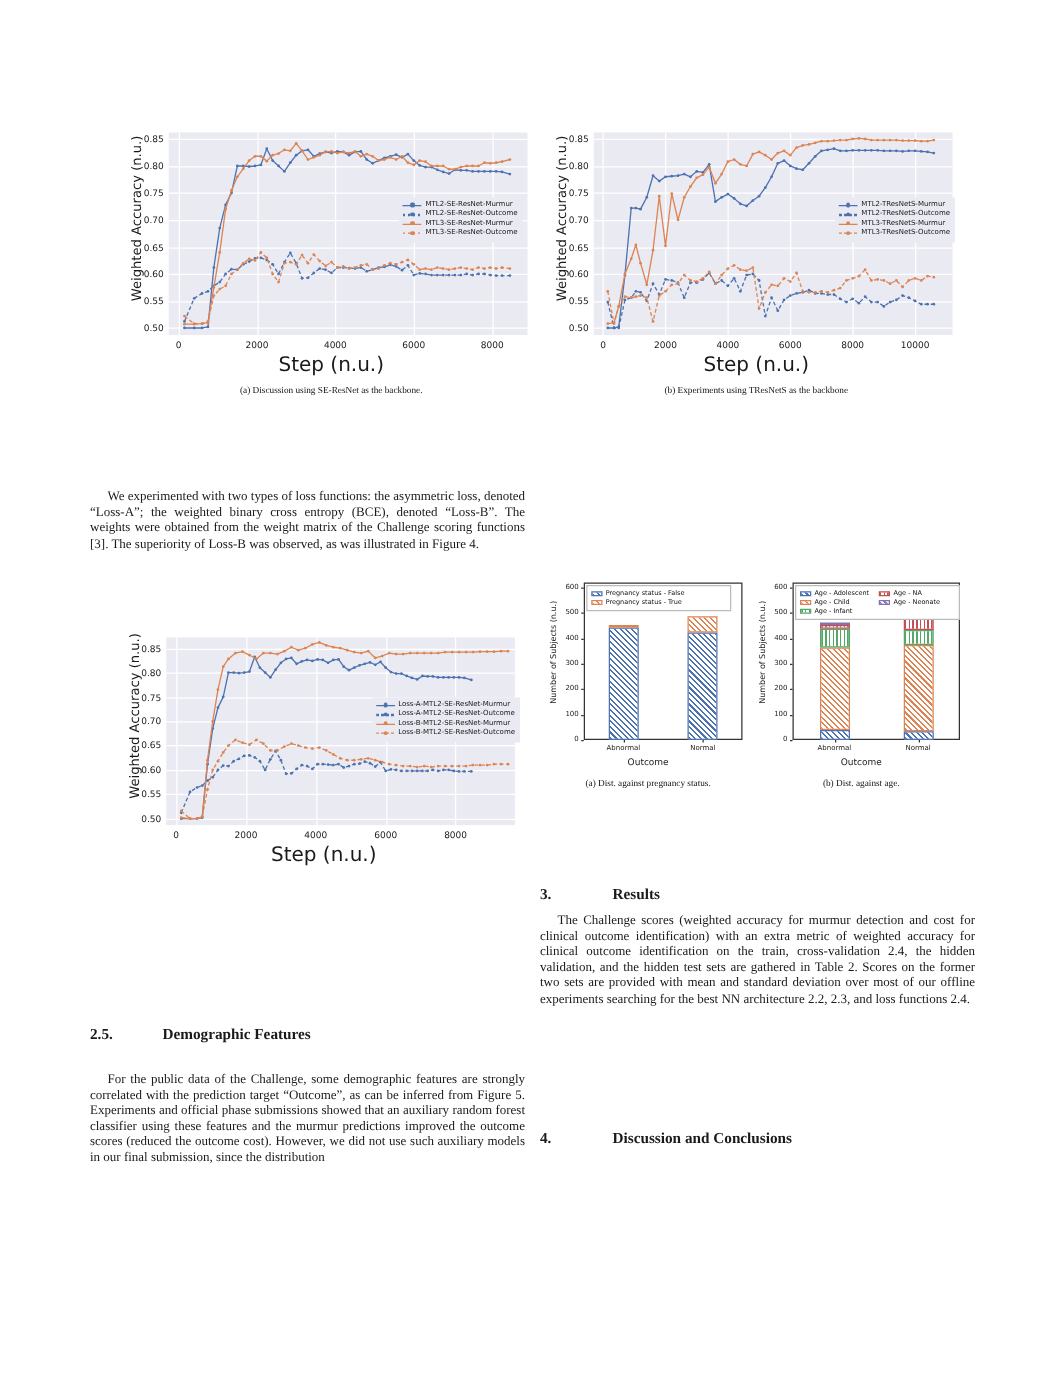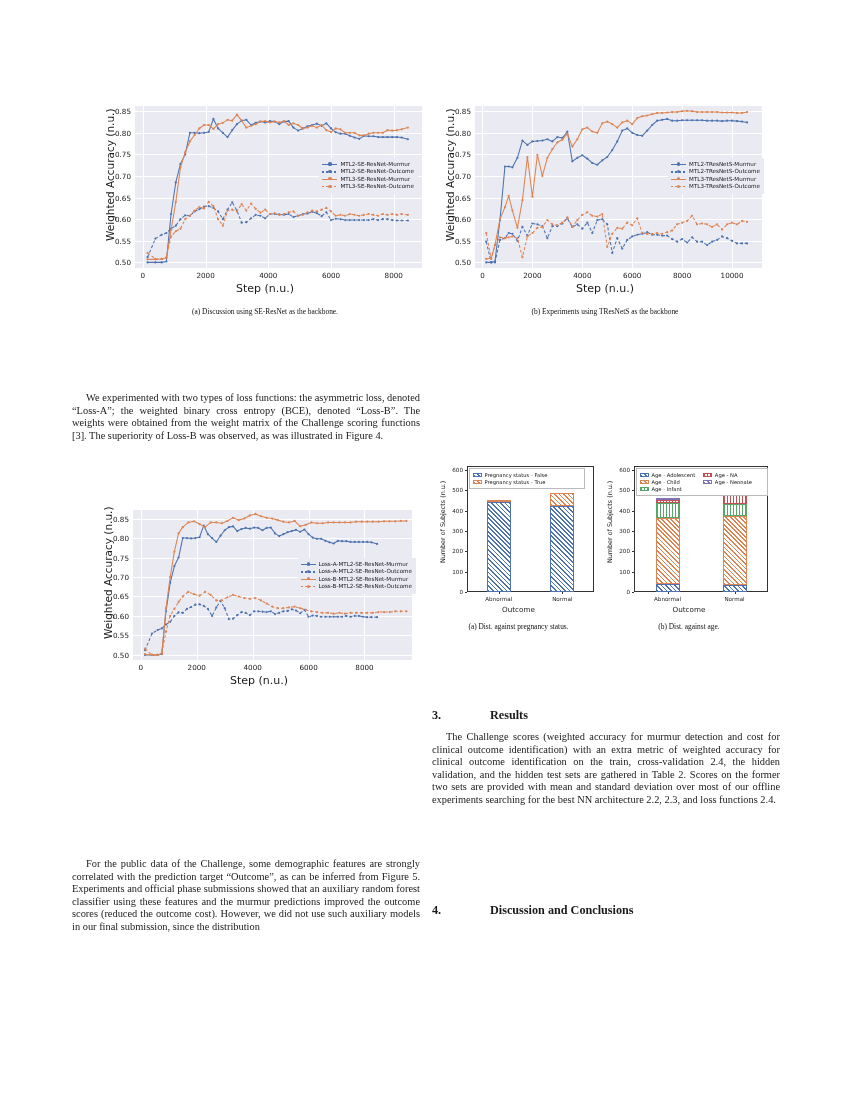--- a/index.html
+++ b/index.html
@@ -59,21 +59,21 @@
   .lc .gridv, .lc .gridh { position:absolute; background:#ffffff; }
   .lc .gridv { width:1px; top:0; bottom:0; }
   .lc .gridh { height:1px; left:0; right:0; }
   .lc svg { position:absolute; overflow:visible; }
   .lc .xtick, .lc .ytick {
     position:absolute; font-size:7.2px; color:#1a1a1a; white-space:nowrap;
   }
   .lc .xtick { transform: translateX(-50%); }
   .lc .ytick { transform: translateY(-50%); text-align:right; }
   .lc .xlabel {
-    position:absolute; font-size:11px; text-align:center; width:100%;
+    position:absolute; font-size:16px; text-align:center; width:100%;
     color:#1a1a1a;
   }
   .lc .ylabel {
     position:absolute; font-size:10.5px; color:#1a1a1a;
     transform-origin: 0 0; transform: rotate(-90deg);
     white-space:nowrap;
   }
   .lc .legend {
     position:absolute; background:#EAEAF2; border:0;
     padding:3px 4px 3px 3px; font-size:5.6px; line-height:7.4px;
@@ -1010,20 +1010,26 @@
               <i style="background: repeating-linear-gradient(to right, rgb(221, 132, 82) 0px, rgb(221, 132, 82) 2.2px, transparent 2.2px, transparent 4px);"></i>
               <b style="background: rgb(221, 132, 82);"></b>
             </span>
             <span class="lbl">Loss-B-MTL2-SE-ResNet-Outcome</span>
           </div>
         </div>
       </div>
   </div>
 
 
+  <div class="col-left" style="top:820px;">
+    <h2 class="secheading">
+      <span class="num">2.5.</span>
+      <span>Demographic Features</span>
+    </h2>
+  </div>
 
   <div class="col-left" style="top:858px;">
     <p class="para">For the public data of the Challenge, some demographic features are strongly correlated with the prediction target “Outcome”, as can be inferred from Figure 5. Experiments and official phase submissions showed that an auxiliary random forest classifier using these features and the murmur predictions improved the outcome scores (reduced the outcome cost). However, we did not use such auxiliary models in our final submission, since the distribution</p>
   </div>
 
 
   <div class="figwrap" style="left:437px; top:458px; width:163px; height:160px;">
     <div class="bc" id="bc-fig5a" style="width: 163px; height: 160px;">
         <div class="frame" style="left: 30px; top: 8px; width: 127px; height: 126px;"></div>
         <div class="bar" style="left: 49.75px; top: 41.9387px; width: 24px; height: 92.0613px; position: absolute;">

